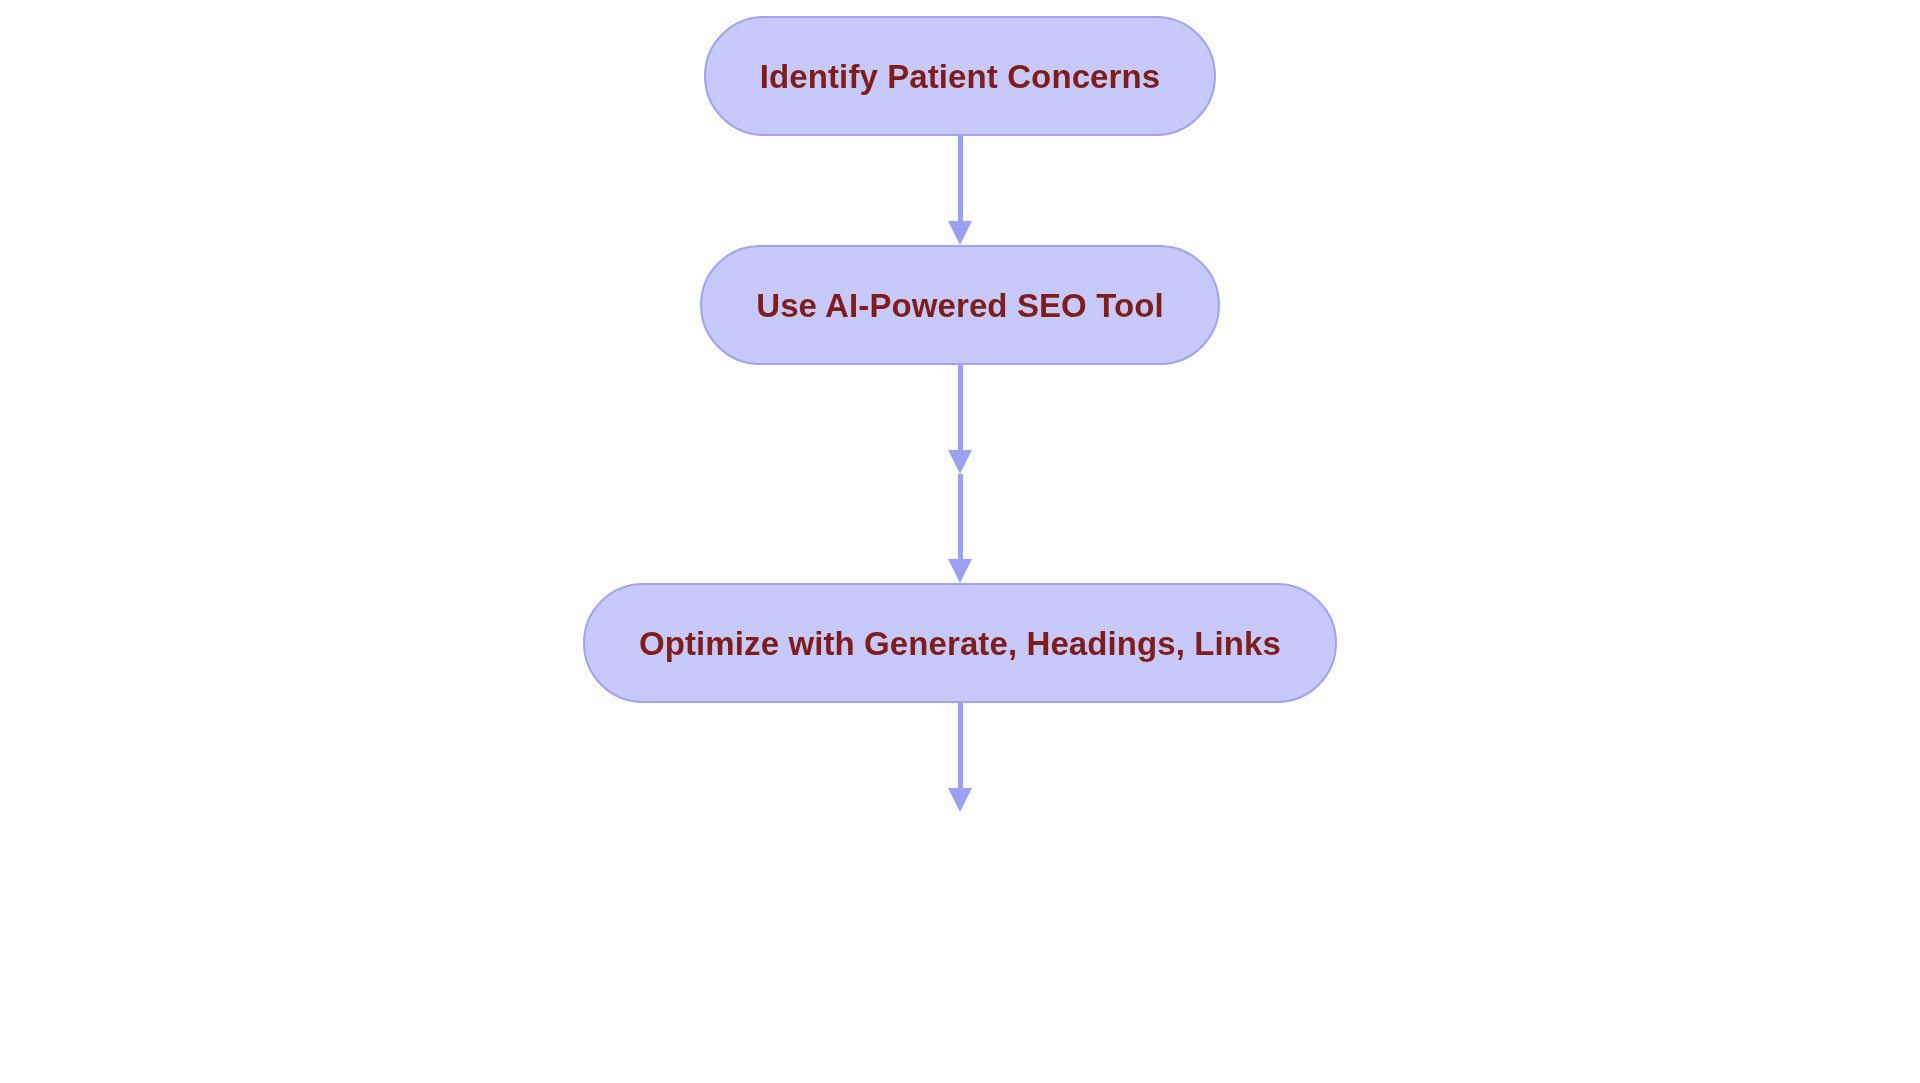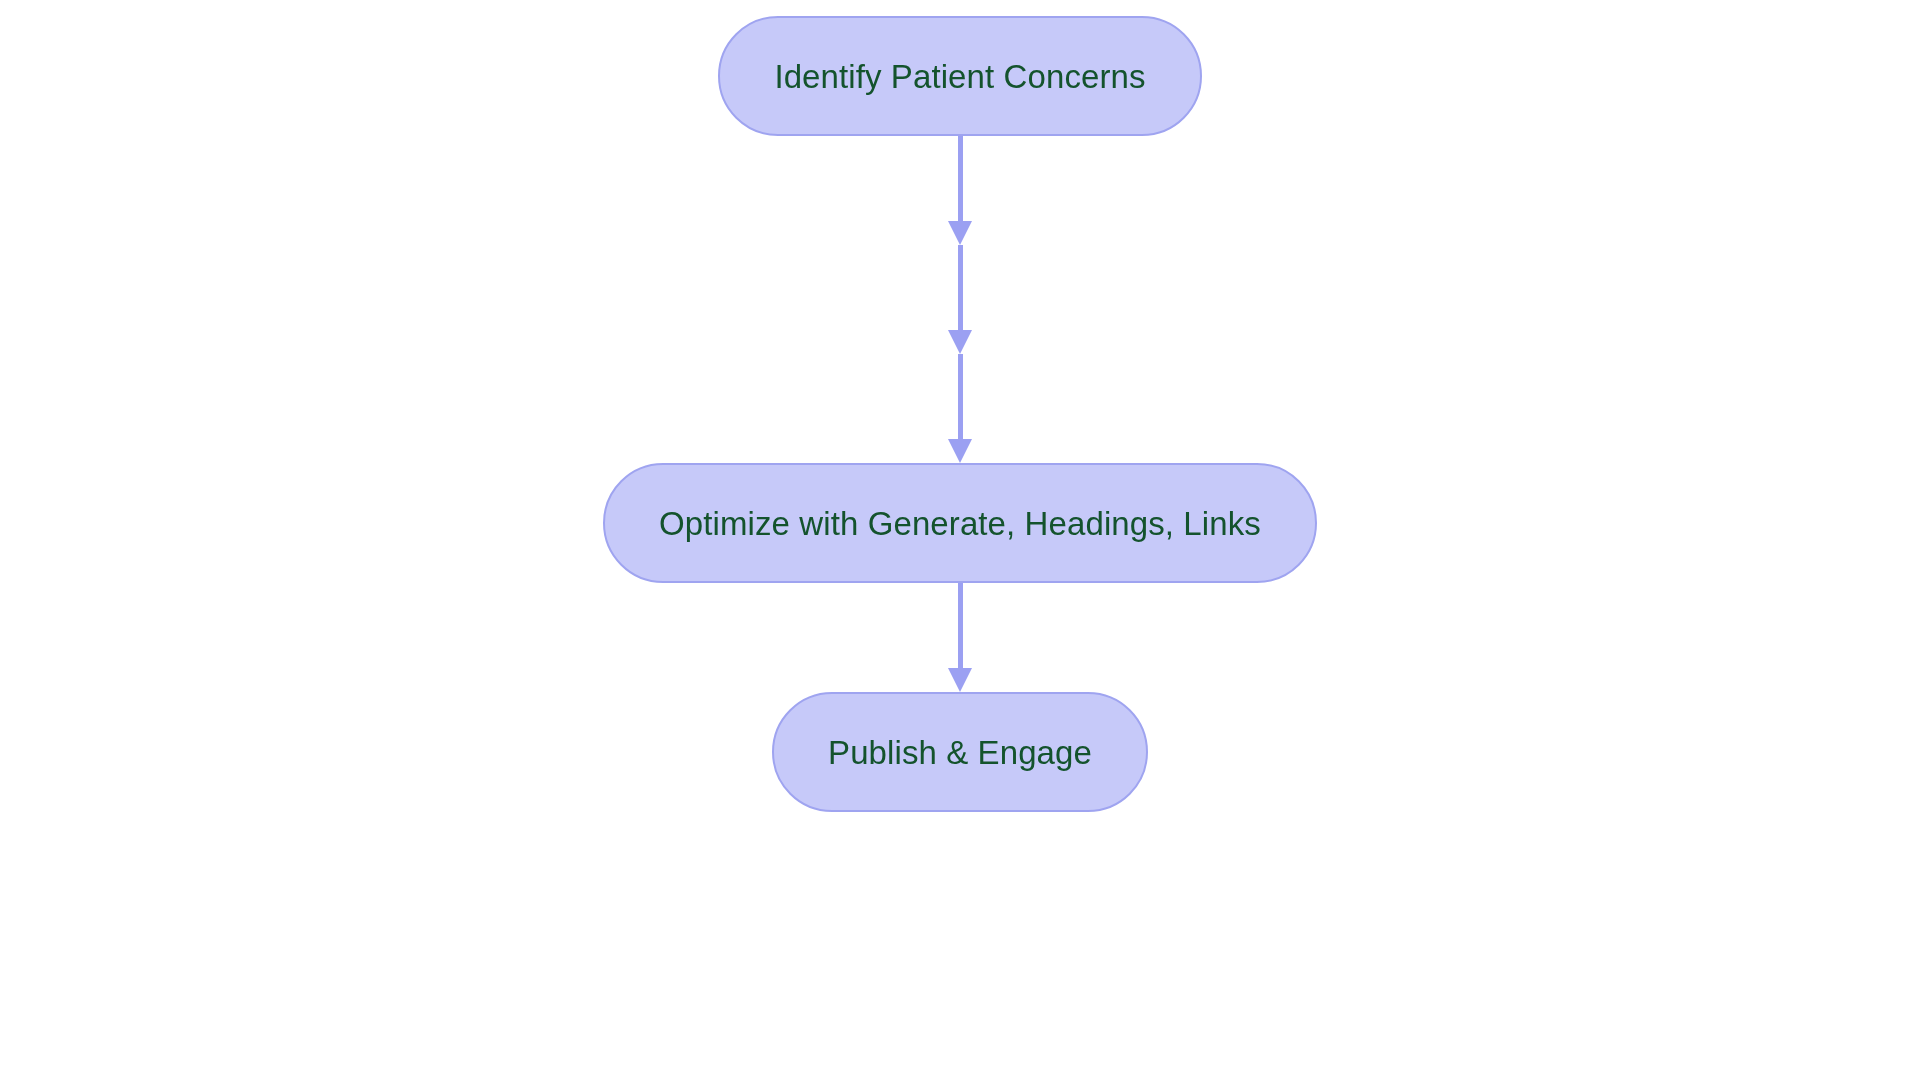--- a/index.html
+++ b/index.html
@@ -41,24 +41,24 @@
     justify-content: center;
     height: 120px;
     border-radius: 60px;
     background: #c6c9f9;
     border: 2px solid #9fa4f0;
     padding: 0 54px;
     white-space: nowrap;
   }
 
   .flow-node-label {
-    color: #14532d;
+    color: #7f1d1d;
     font-family: "Liberation Sans", sans-serif;
     font-size: 33px;
-    font-weight: 400;
+    font-weight: 700;
     letter-spacing: 0.1px;
     line-height: 1;
   }
 
   
   .flow-connector {
     position: relative;
     width: 24px;
     height: 109px;
     display: flex;
@@ -91,20 +91,23 @@
 
     <div class="flow-node">
       <span class="flow-node-label">Identify Patient Concerns</span>
     </div>
 
     <div class="flow-connector">
       <div class="stem"></div>
       <div class="arrowhead"></div>
     </div>
 
+    <div class="flow-node">
+      <span class="flow-node-label">Use AI-Powered SEO Tool</span>
+    </div>
 
     <div class="flow-connector">
       <div class="stem"></div>
       <div class="arrowhead"></div>
     </div>
 
 
     <div class="flow-connector">
       <div class="stem"></div>
       <div class="arrowhead"></div>
@@ -112,18 +115,15 @@
 
     <div class="flow-node">
       <span class="flow-node-label">Optimize with Generate, Headings, Links</span>
     </div>
 
     <div class="flow-connector">
       <div class="stem"></div>
       <div class="arrowhead"></div>
     </div>
 
-    <div class="flow-node">
-      <span class="flow-node-label">Publish &amp; Engage</span>
-    </div>
 
   </div>
 </div>
 
 </body></html>

